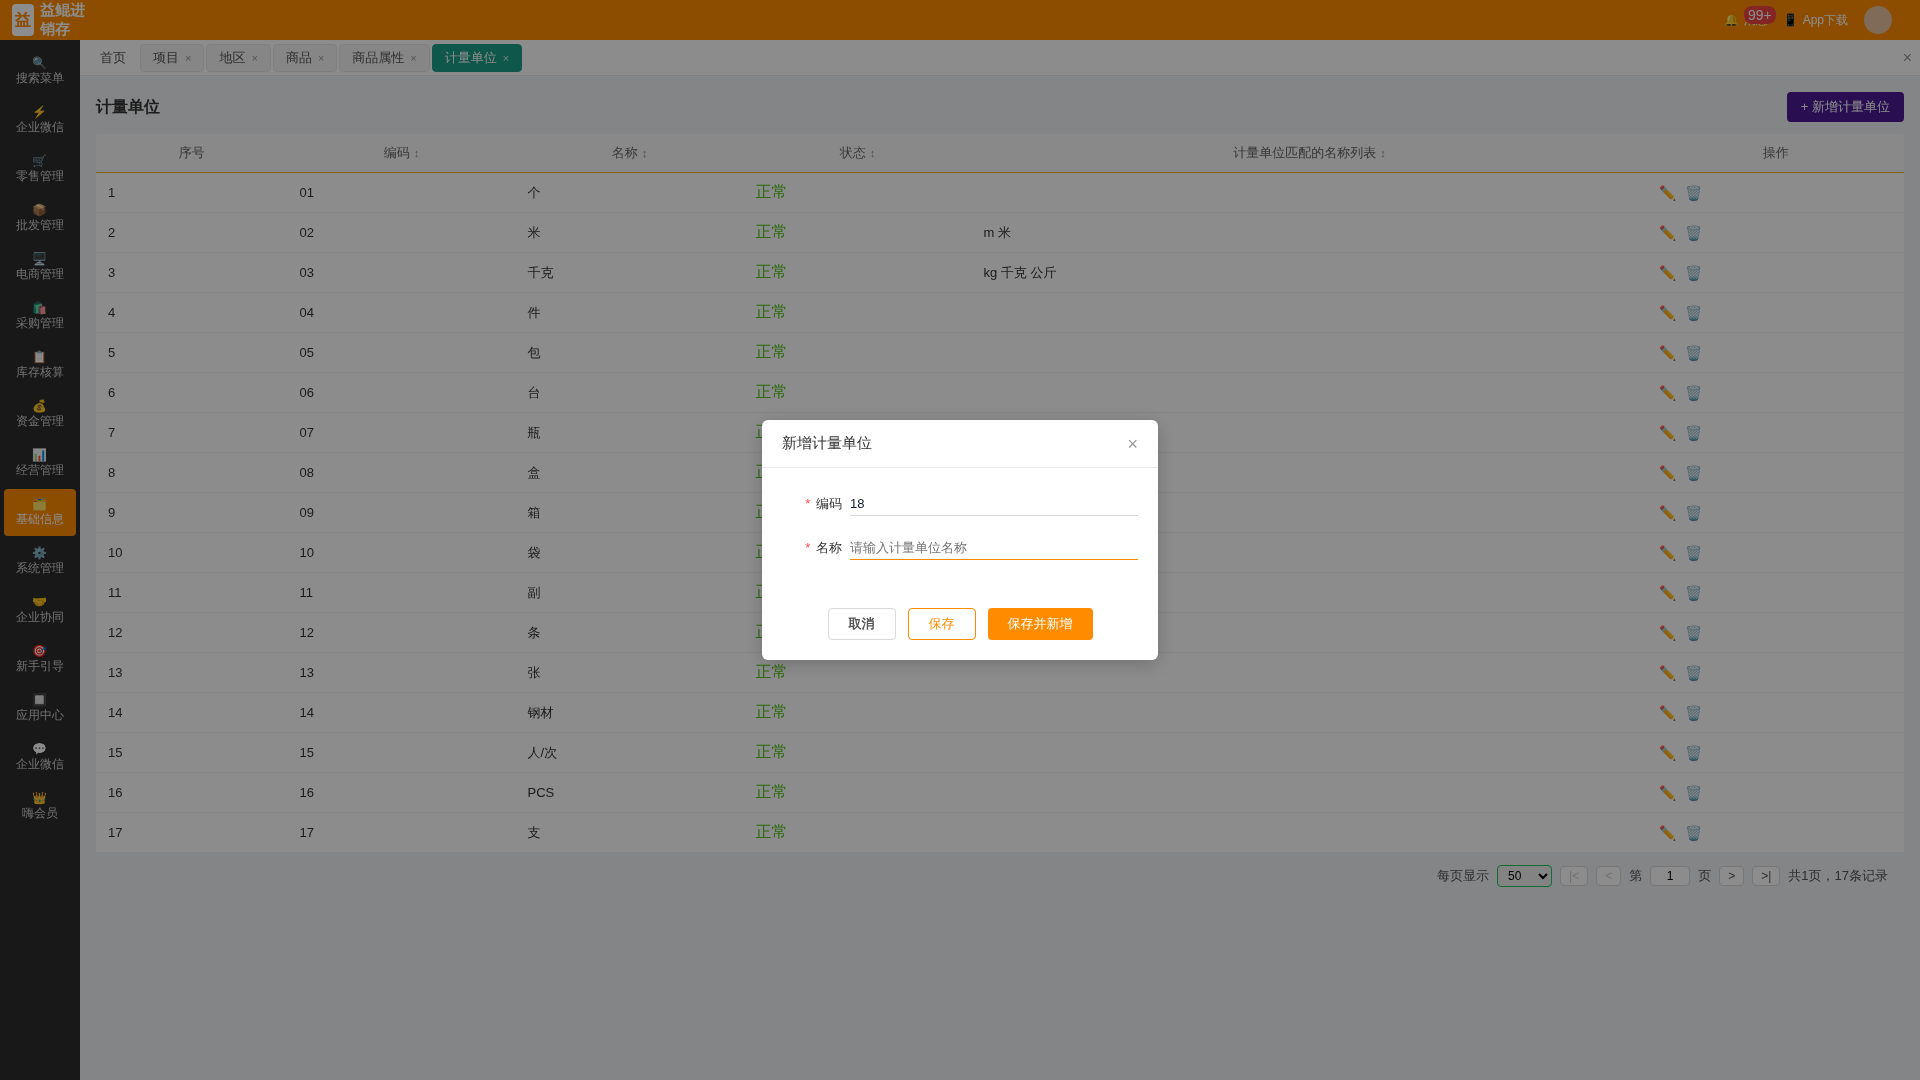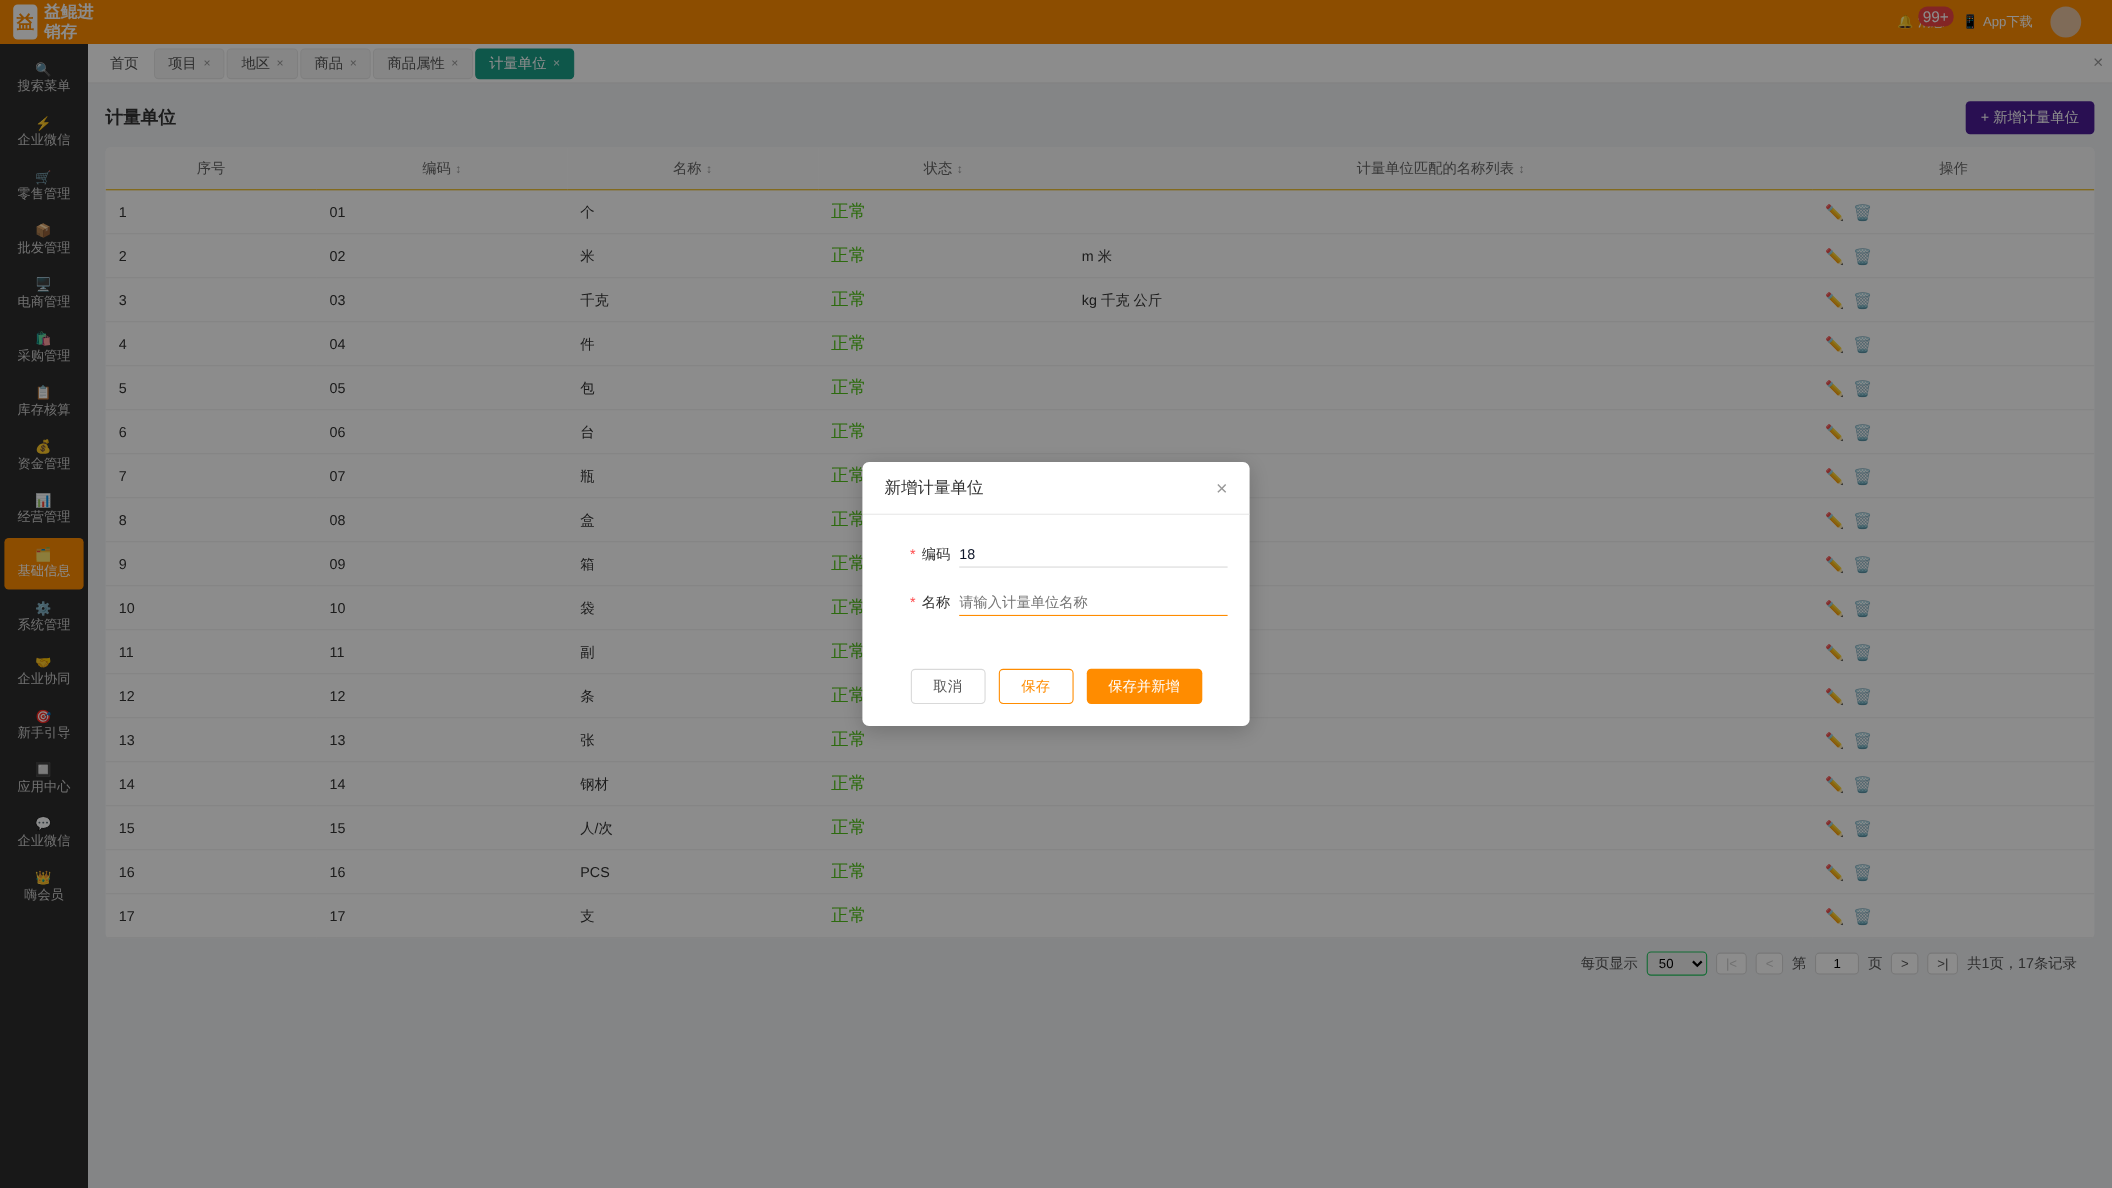--- a/index.html
+++ b/index.html
@@ -190,21 +190,21 @@
       top: 0; left: 0; right: 0; bottom: 0;
       background: rgba(0,0,0,0.45);
       z-index: 1000;
       display: flex;
       align-items: center;
       justify-content: center;
     }
     .modal {
       background: #fff;
       border-radius: 6px;
-      width: 352px;
+      width: 396px;
       box-shadow: 0 4px 20px rgba(0,0,0,0.2);
       overflow: hidden;
     }
     .modal-header {
       padding: 14px 20px;
       border-bottom: 1px solid #e8e8e8;
       display: flex;
       align-items: center;
       justify-content: space-between;
     }
@@ -242,20 +242,21 @@
       gap: 12px;
     }
     .btn-cancel {
       padding: 6px 20px;
       border: 1px solid #d9d9d9;
       background: #fff;
       border-radius: 4px;
       cursor: pointer;
       font-size: 13px;
       color: #555;
+      font-weight: bold;
     }
     .btn-save {
       padding: 6px 20px;
       border: 1px solid #ff8c00;
       background: #fff;
       color: #ff8c00;
       border-radius: 4px;
       cursor: pointer;
       font-size: 13px;
     }

